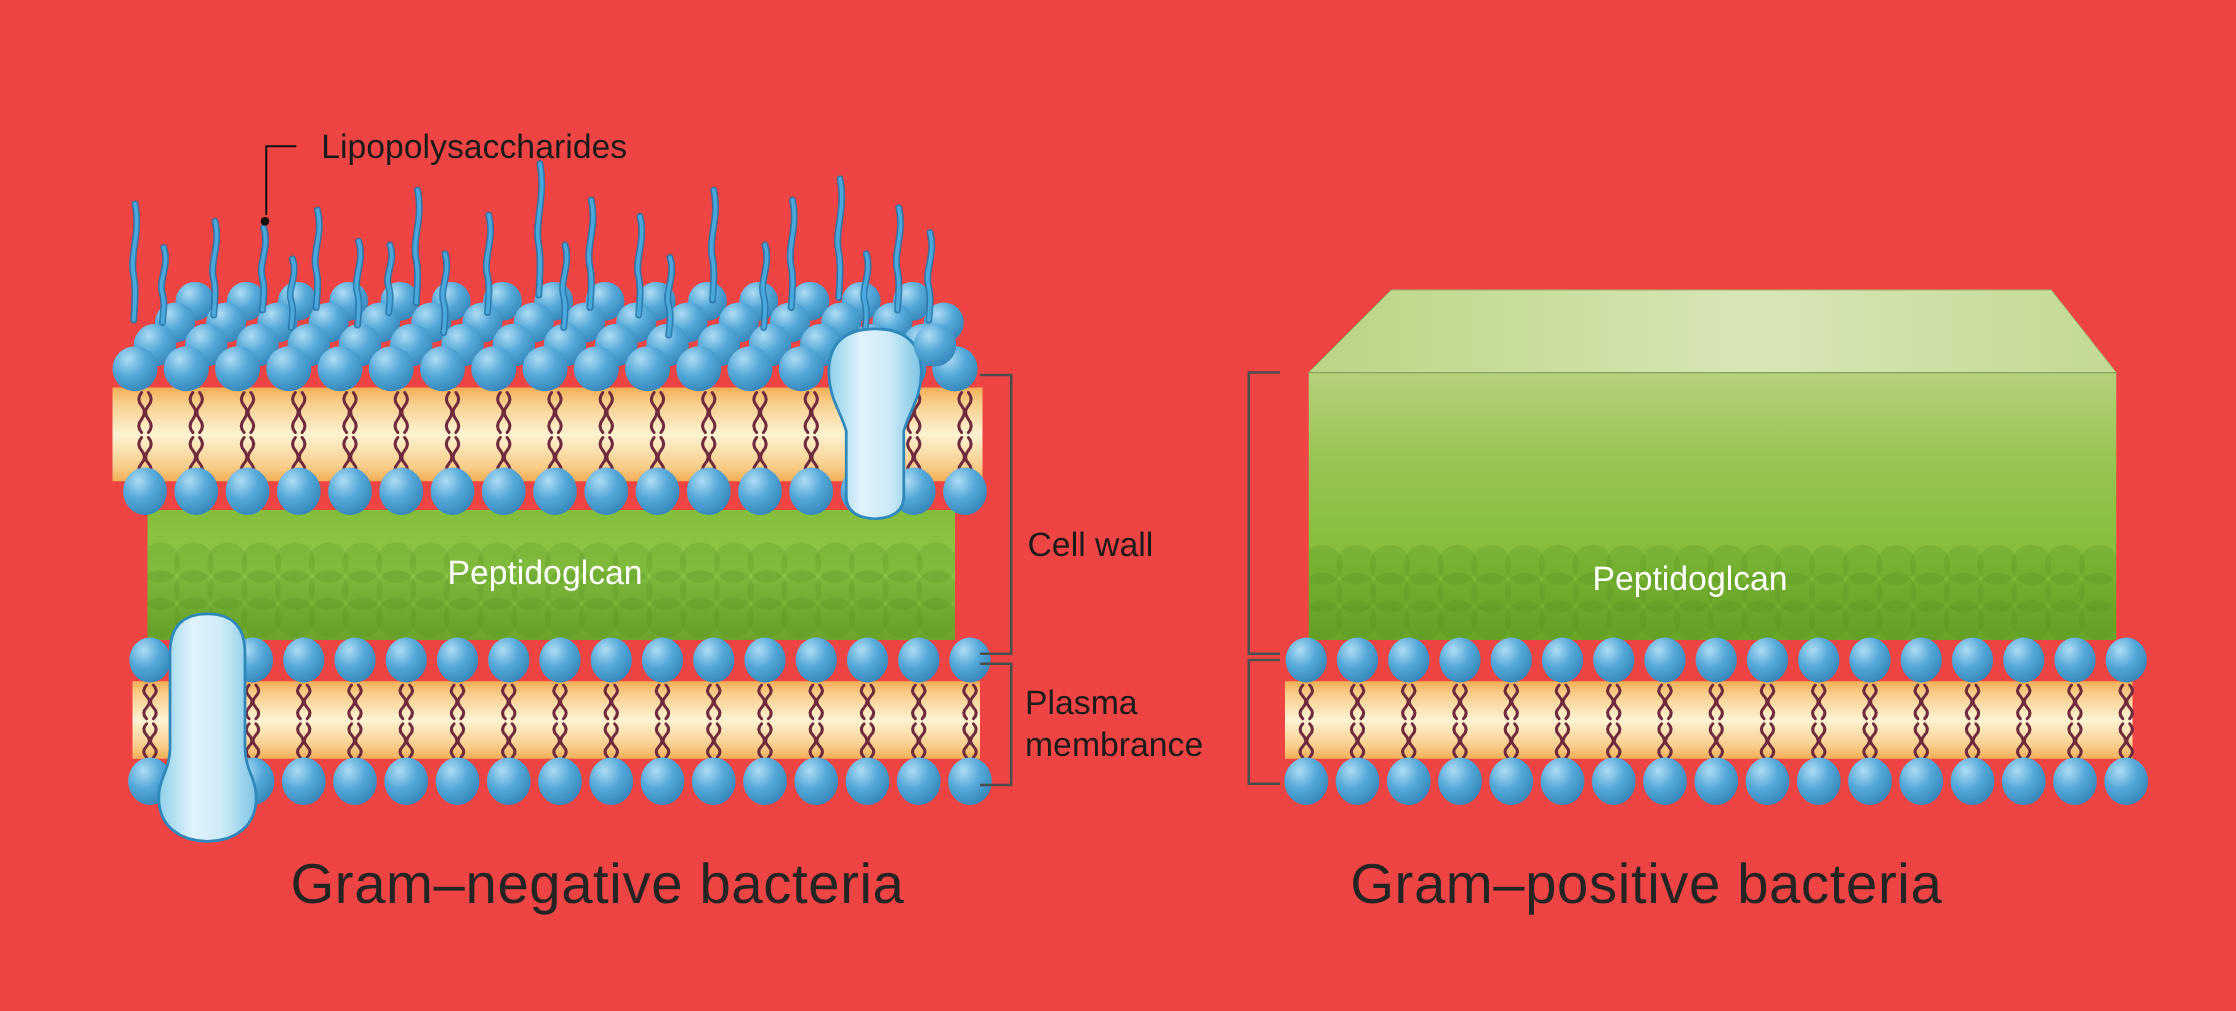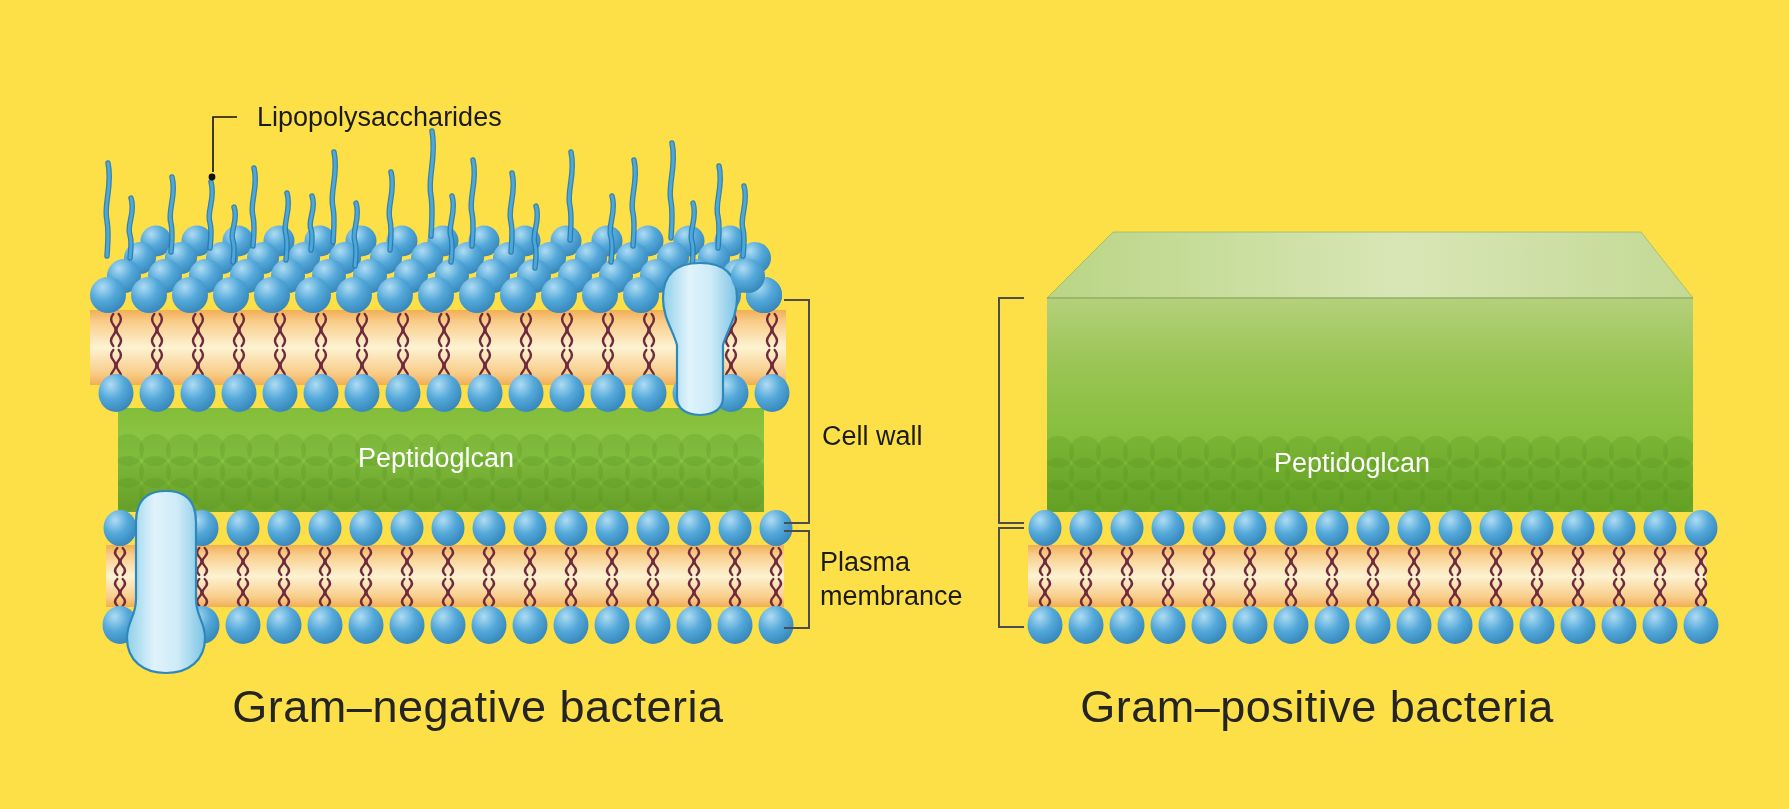--- a/index.html
+++ b/index.html
@@ -1,16 +1,16 @@
 <!DOCTYPE html>
 <html><head>
 <meta charset="utf-8">
 <style>
   html,body{margin:0;padding:0;background:#fff;}
-  .stage{position:relative;width:1789px;height:809px;background:#fde047;overflow:hidden;}
+  .stage{position:relative;width:1789px;height:809px;background:#ef4444;overflow:hidden;}
   svg{display:block;font-family:"Liberation Sans",sans-serif;}
   .lbl{font-size:27px;fill:#1b1b1b;}
   .lbl-white{font-size:27px;fill:#ffffff;}
   .caption{font-size:45px;font-weight:500;fill:#242424;letter-spacing:0.5px;}
 </style>
 </head>
 <body>
 
 <div class="stage">
 <svg id="scene" width="1789" height="809" viewBox="0 0 1789 809">

